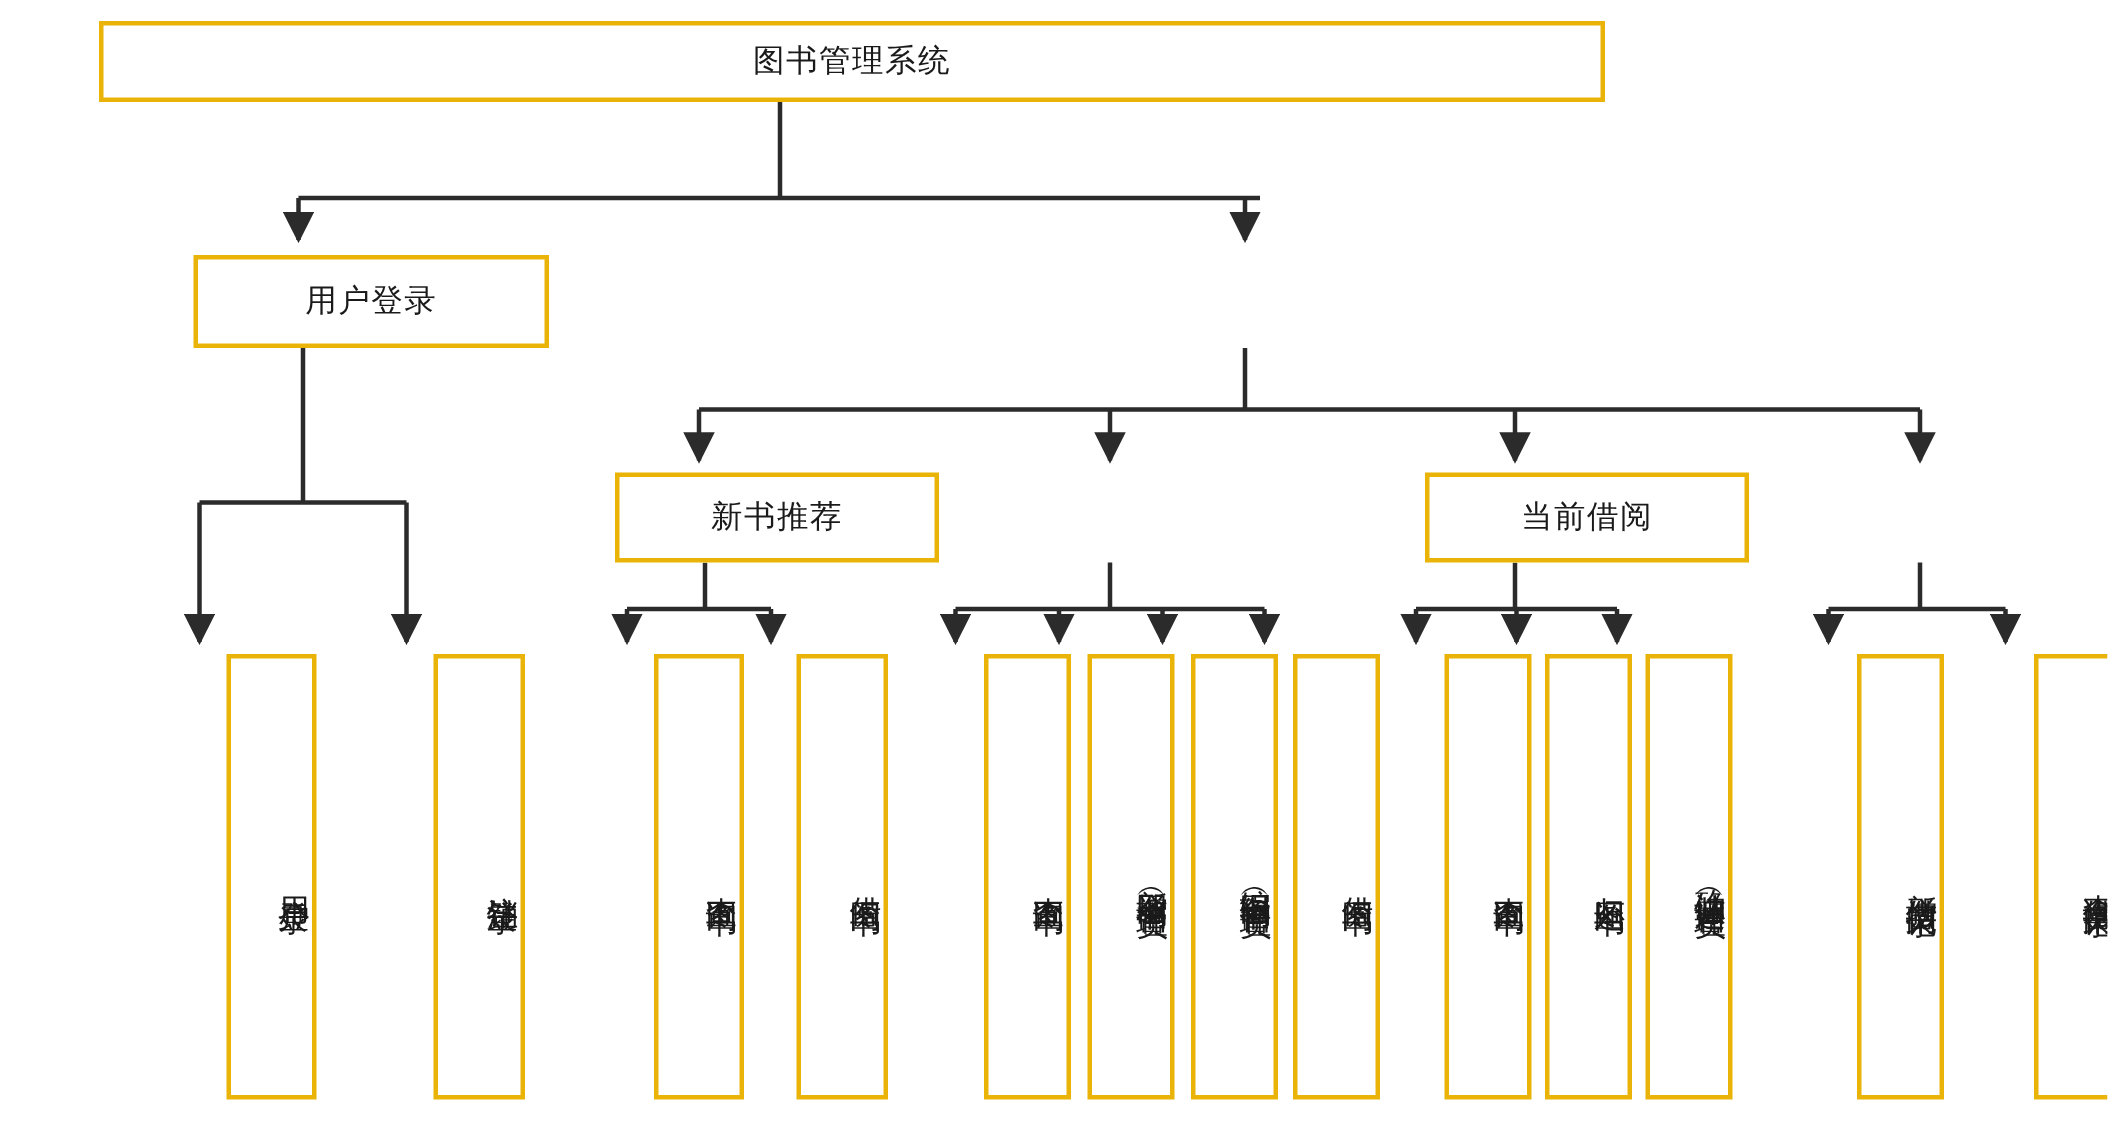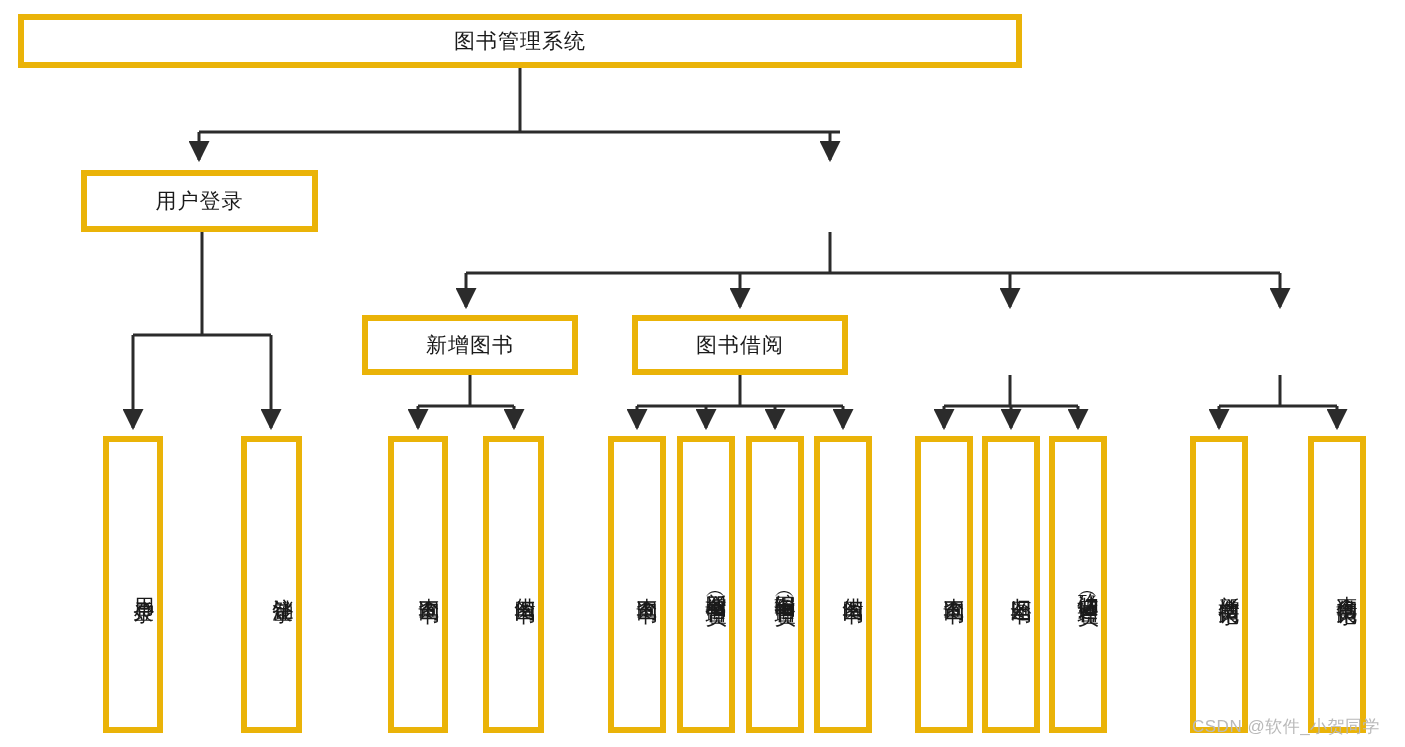--- a/index.html
+++ b/index.html
@@ -23,26 +23,27 @@
     left: 0;
     top: 0;
     width: 1405px;
     height: 747px;
     pointer-events: none;
   }
   .node {
     position: absolute;
     box-sizing: border-box;
     background: #ffffff;
-    border: 6px solid #eab308;
+    border: 3px solid #eab308;
     display: flex;
     align-items: center;
     justify-content: center;
     color: #1a1a1a;
     text-align: center;
+    margin-left: 48px;
   }
   .node.horiz {
     font-size: 21px;
     letter-spacing: 1px;
     line-height: 1.2;
   }
   .node.vert {
     writing-mode: vertical-rl;
     text-orientation: upright;
     font-size: 21px;
@@ -117,22 +118,22 @@
       <path d="M 1219 406 L 1337 406"></path>
       <path d="M 1219 406 L 1219 428" marker-end="url(#arrow)"></path>
       <path d="M 1337 406 L 1337 428" marker-end="url(#arrow)"></path>
     </g>
   </svg>
 
   <div class="node horiz" style="left: 18px; top: 14px; width: 1004px; height: 54px;">图书管理系统</div>
 
   <div class="node horiz" style="left: 81px; top: 170px; width: 237px; height: 62px;">用户登录</div>
 
-  <div class="node horiz" style="left: 362px; top: 315px; width: 216px; height: 60px;">新增图书</div>
-  <div class="node horiz" style="left: 632px; top: 315px; width: 216px; height: 60px;">图书借阅</div>
+  <div class="node horiz" style="left: 362px; top: 315px; width: 216px; height: 60px;">新书推荐</div>
+  <div class="node horiz" style="left: 902px; top: 315px; width: 216px; height: 60px;">当前借阅</div>
 
   <div class="node vert" style="left: 103px; top: 436px; width: 60px; height: 297px;">
     <span class="vlabel">用户登录</span>
   </div>
   <div class="node vert" style="left: 241px; top: 436px; width: 61px; height: 297px;">
     <span class="vlabel">注销登录</span>
   </div>
   <div class="node vert" style="left: 388px; top: 436px; width: 60px; height: 297px;">
     <span class="vlabel">查询图书</span>
   </div>
@@ -160,15 +161,14 @@
   <div class="node vert" style="left: 1049px; top: 436px; width: 58px; height: 297px;">
     <span class="vlabel">确认归还（管理员）</span>
   </div>
   <div class="node vert" style="left: 1190px; top: 436px; width: 58px; height: 297px;">
     <span class="vlabel">新增借阅记录</span>
   </div>
   <div class="node vert" style="left: 1308px; top: 436px; width: 58px; height: 297px;">
     <span class="vlabel">查询借阅记录</span>
   </div>
 
-  <div class="watermark" style="left: 1192px; top: 715px;">CSDN @软件_小贺同学</div>
 
 </div>
 
 </body></html>

